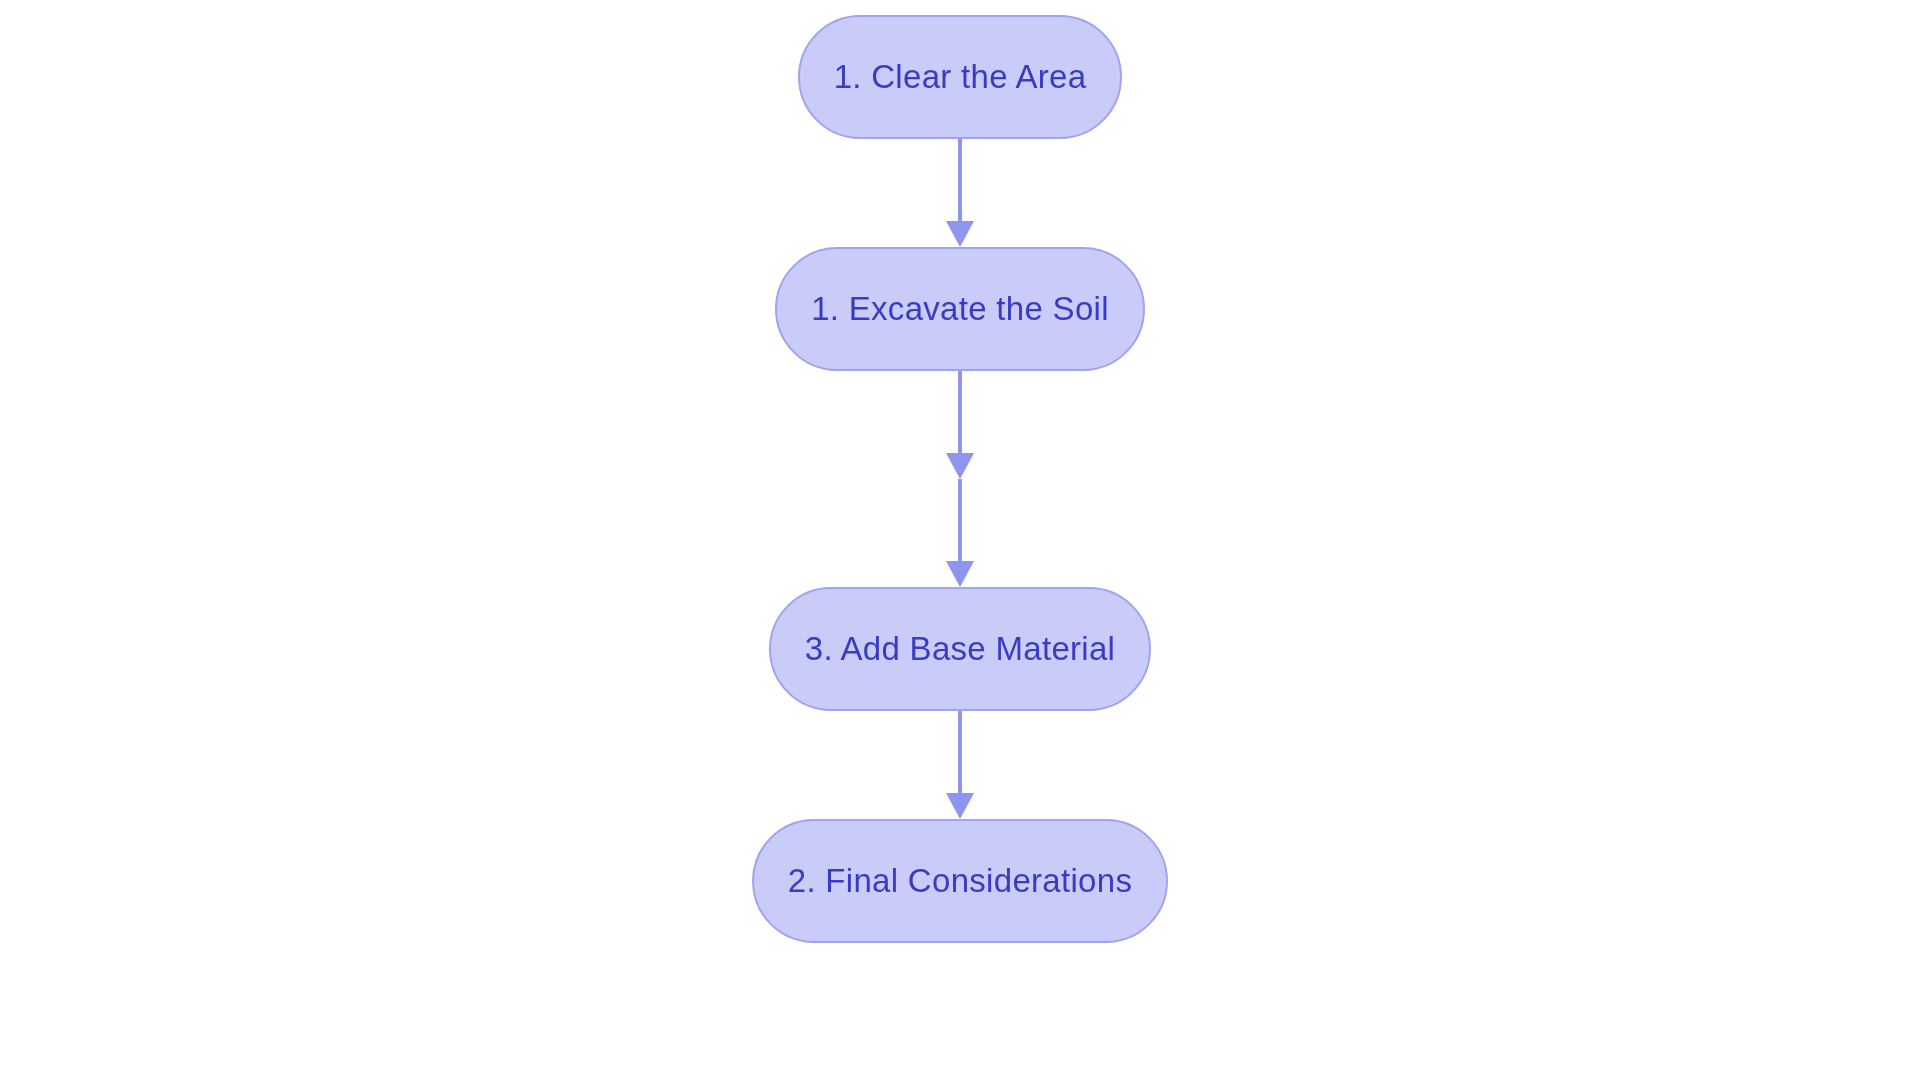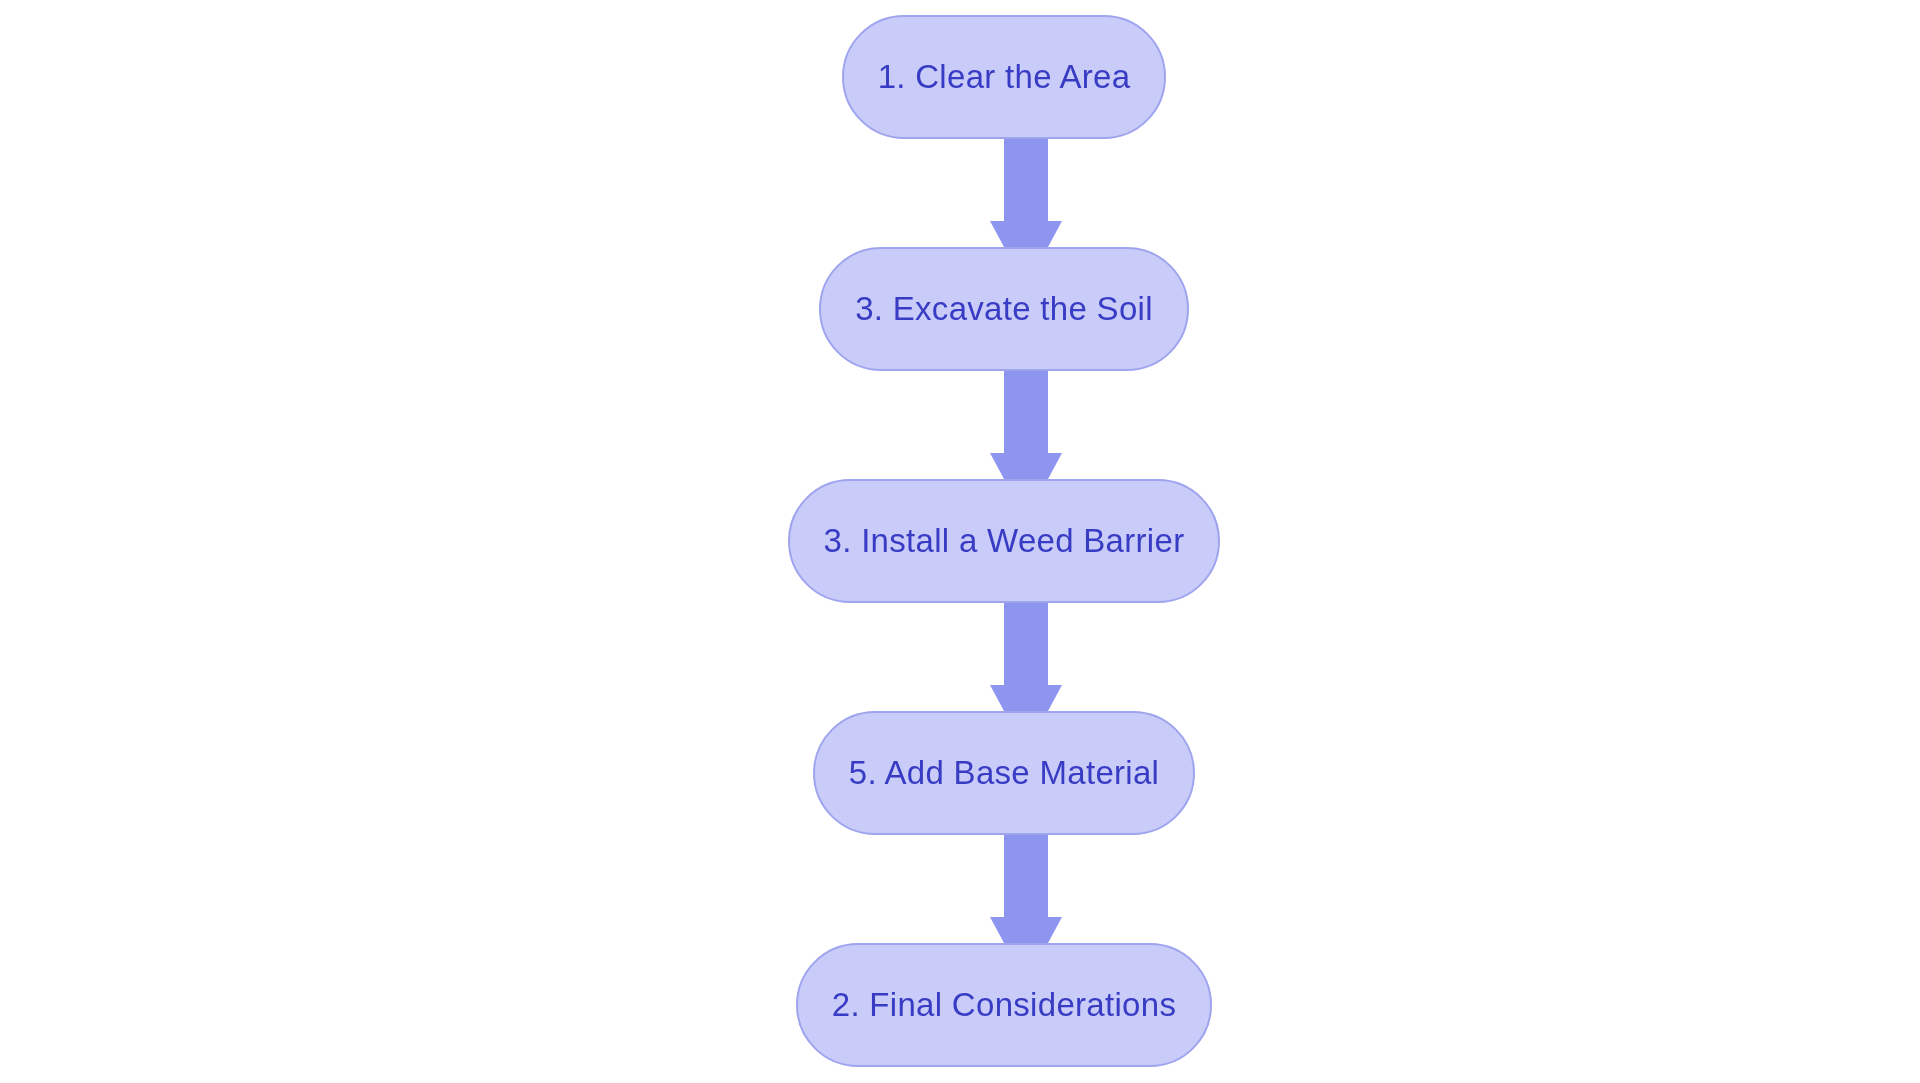--- a/index.html
+++ b/index.html
@@ -2,21 +2,21 @@
 <html style="--bg: #ffffff; --node-fill: #c9ccf8; --node-border: #9fa4ef; --node-text: #383cc4; --arrow: #8d95ee;"><head>
 <meta charset="utf-8">
 <style>
   :root {
     --bg: #ffffff;
     --node-fill: #c9ccf8;
     --node-border: #9fa4ef;
     --node-text: #383cc4;
     --arrow: #8d95ee;
   }
-  * { box-sizing: border-box; padding-left: 44px; }
+  * { box-sizing: border-box; }
   html, body {
     margin: 0;
     padding: 0;
     background: var(--bg);
     width: 1920px;
     height: 1083px;
     overflow: hidden;
     font-family: "Liberation Sans", sans-serif;
   }
   .canvas {
@@ -69,30 +69,29 @@
 </head>
 <body>
 
 <div class="canvas">
   <div class="flow" id="flow">
       <div class="node">1. Clear the Area</div>
       <div class="arrow">
         <div class="line"></div>
         <div class="head"></div>
       </div>
-      <div class="node">3. Excavate the Soil</div>
+      <div class="node">1. Excavate the Soil</div>
       <div class="arrow">
         <div class="line"></div>
         <div class="head"></div>
       </div>
-      <div class="node">3. Install a Weed Barrier</div>
       <div class="arrow">
         <div class="line"></div>
         <div class="head"></div>
       </div>
-      <div class="node">5. Add Base Material</div>
+      <div class="node">3. Add Base Material</div>
       <div class="arrow">
         <div class="line"></div>
         <div class="head"></div>
       </div>
       <div class="node">2. Final Considerations</div>
     </div>
 </div>
 
 </body></html>

